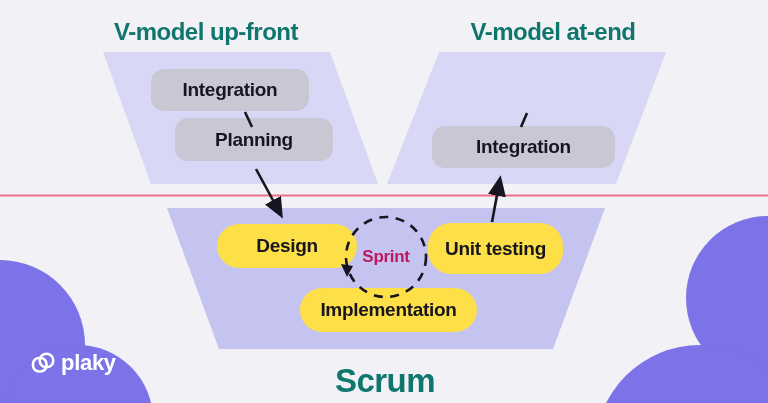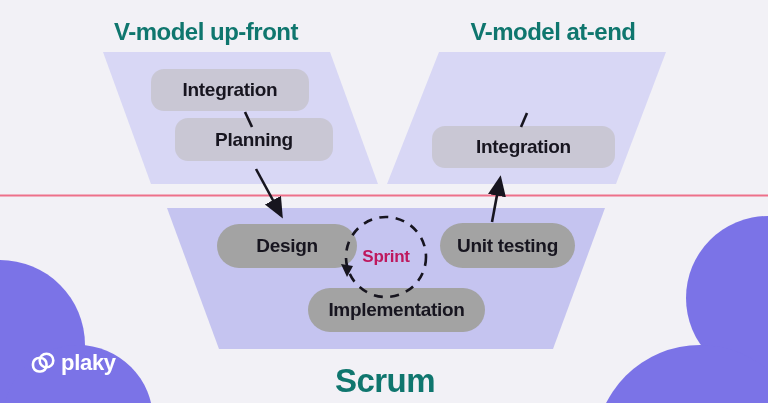--- a/index.html
+++ b/index.html
@@ -13,21 +13,21 @@
   .heading{
     position:absolute;font-weight:bold;font-size:24px;letter-spacing:-0.5px;
     color:#0f766e;text-align:center;white-space:nowrap;
   }
   .pill{
     position:absolute;display:flex;align-items:center;justify-content:center;
     font-weight:bold;font-size:19px;color:#17151f;letter-spacing:-0.3px;
     white-space:nowrap;
   }
   .pill-light{background:#c9c7d4;border-radius:13px;}
-  .pill-dark{background:#a3a3a3;border-radius:23px;}
+  .pill-dark{background:#fde047;border-radius:23px;}
   .sprint-label{
     position:absolute;left:346px;top:247px;width:80px;text-align:center;
     font-weight:bold;font-size:17px;color:#be185d;letter-spacing:-0.3px;
   }
   .scrum{left:285px;top:362px;width:200px;font-size:33px;}
   .brand{
     position:absolute;left:30px;top:350px;display:flex;align-items:center;gap:5px;
   }
   .brand-text{
     color:#ffffff;font-weight:bold;font-size:22px;letter-spacing:-0.3px;
@@ -66,22 +66,22 @@
 
   <div class="heading" style="left:56px;top:18px;width:300px;">V-model up-front</div>
   <div class="heading" style="left:403px;top:18px;width:300px;">V-model at-end</div>
   <div class="heading scrum">Scrum</div>
 
   <div class="pill pill-light" style="left:151px;top:69px;width:158px;height:42px;">Integration</div>
   <div class="pill pill-light" style="left:175px;top:118px;width:158px;height:43px;">Planning</div>
   <div class="pill pill-light" style="left:432px;top:126px;width:183px;height:42px;">Integration</div>
 
   <div class="pill pill-dark" style="left:217px;top:224px;width:140px;height:44px;">Design</div>
-  <div class="pill pill-dark" style="left:440px;top:223px;width:135px;height:45px;">Unit testing</div>
-  <div class="pill pill-dark" style="left:308px;top:288px;width:177px;height:44px;">Implementation</div>
+  <div class="pill pill-dark" style="left:428px;top:223px;width:135px;height:51px;">Unit testing</div>
+  <div class="pill pill-dark" style="left:300px;top:288px;width:177px;height:44px;">Implementation</div>
 
   <div class="sprint-label">Sprint</div>
 
   <div class="brand">
     <span style="width:26px;height:26px;display:inline-block;"></span>
     <span class="brand-text">plaky</span>
   </div>
 
   <svg class="layer svg-layer" width="768" height="403" viewBox="0 0 768 403">
     <defs>

